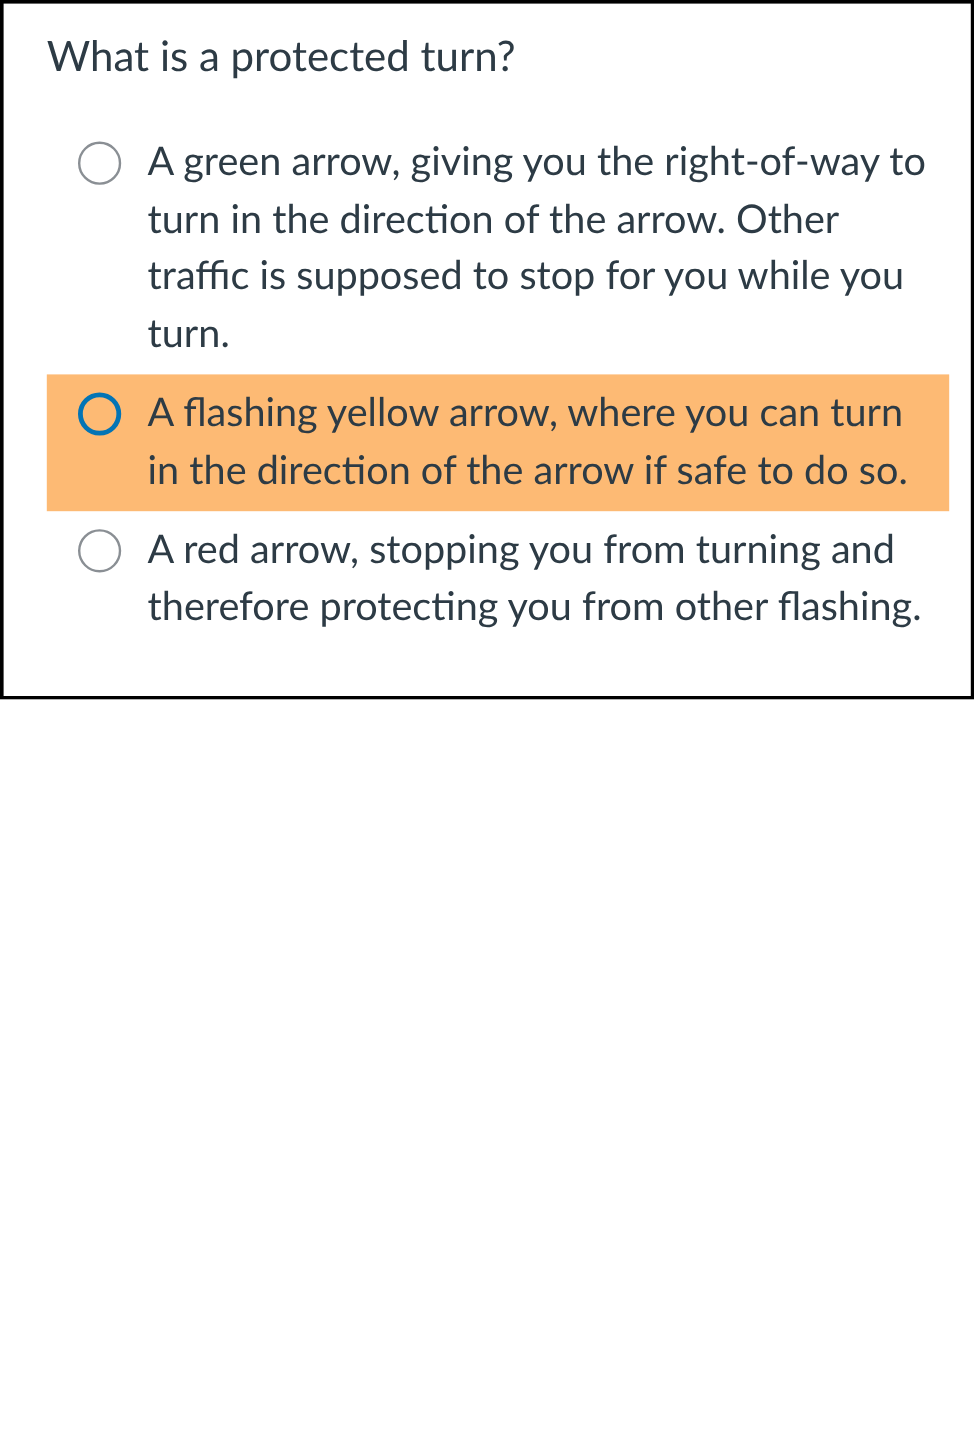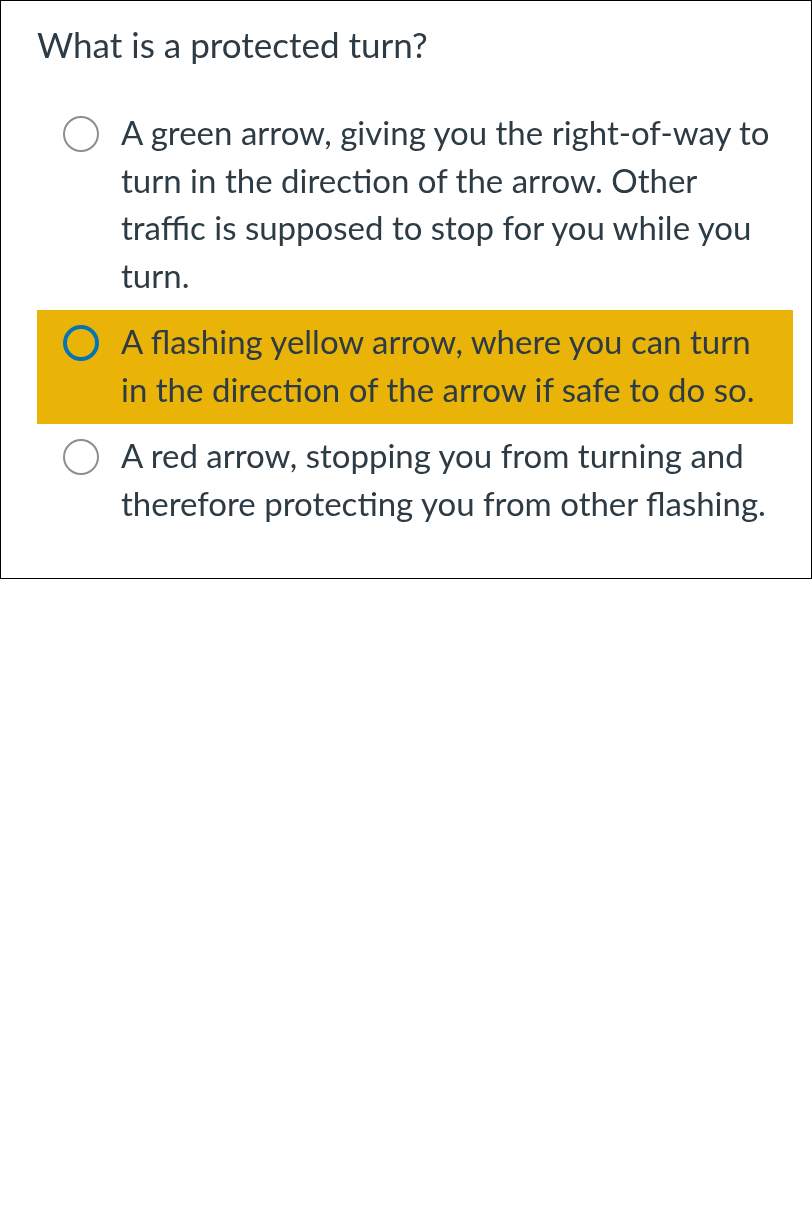--- a/index.html
+++ b/index.html
@@ -4,41 +4,41 @@
 <style>
   html, body {
     margin: 0;
     padding: 0;
     width: 812px;
     font-family: "Lato", "Helvetica Neue", Arial, sans-serif;
     color: #2d3b45;
     background: #ffffff;
   }
   .container {
-    border: 1px solid #000000;
+    border: 3px solid #000000;
     padding: 22px 18px 40px 36px;
     box-sizing: border-box;
     width: 812px;
   }
   .question {
     font-size: 35px;
     font-weight: 400;
     margin: 0 0 34px 0;
     line-height: 1.25;
   }
   .option {
     display: flex;
     align-items: flex-start;
     padding: 8px 8px 10px 26px;
     font-size: 33px;
     line-height: 1.45;
     cursor: pointer;
   }
   .option.hovered {
-    background: #eab308;
+    background: #fdba74;
   }
   .radio {
     width: 36px;
     height: 36px;
     flex: 0 0 36px;
     border-radius: 50%;
     border: 2.5px solid #8a8f94;
     box-sizing: border-box;
     margin-top: 7px;
     margin-right: 22px;

